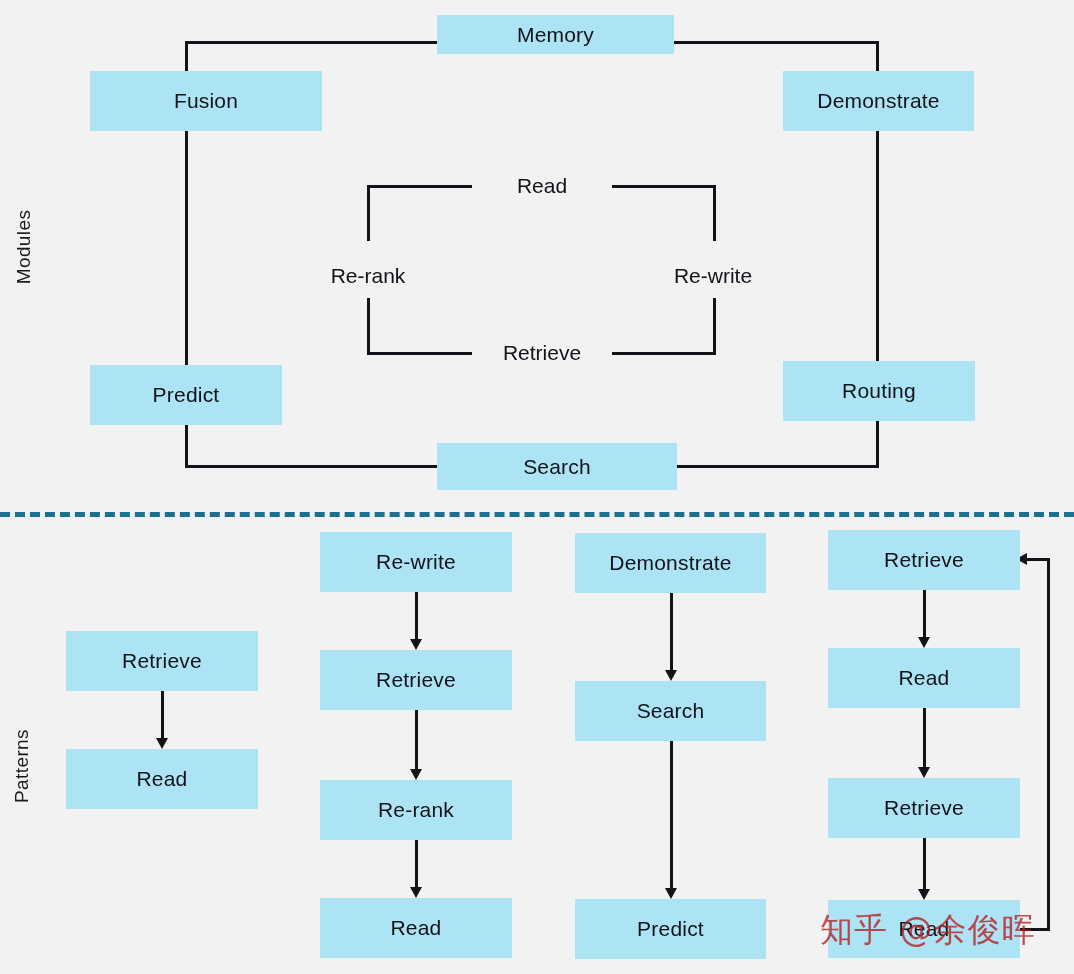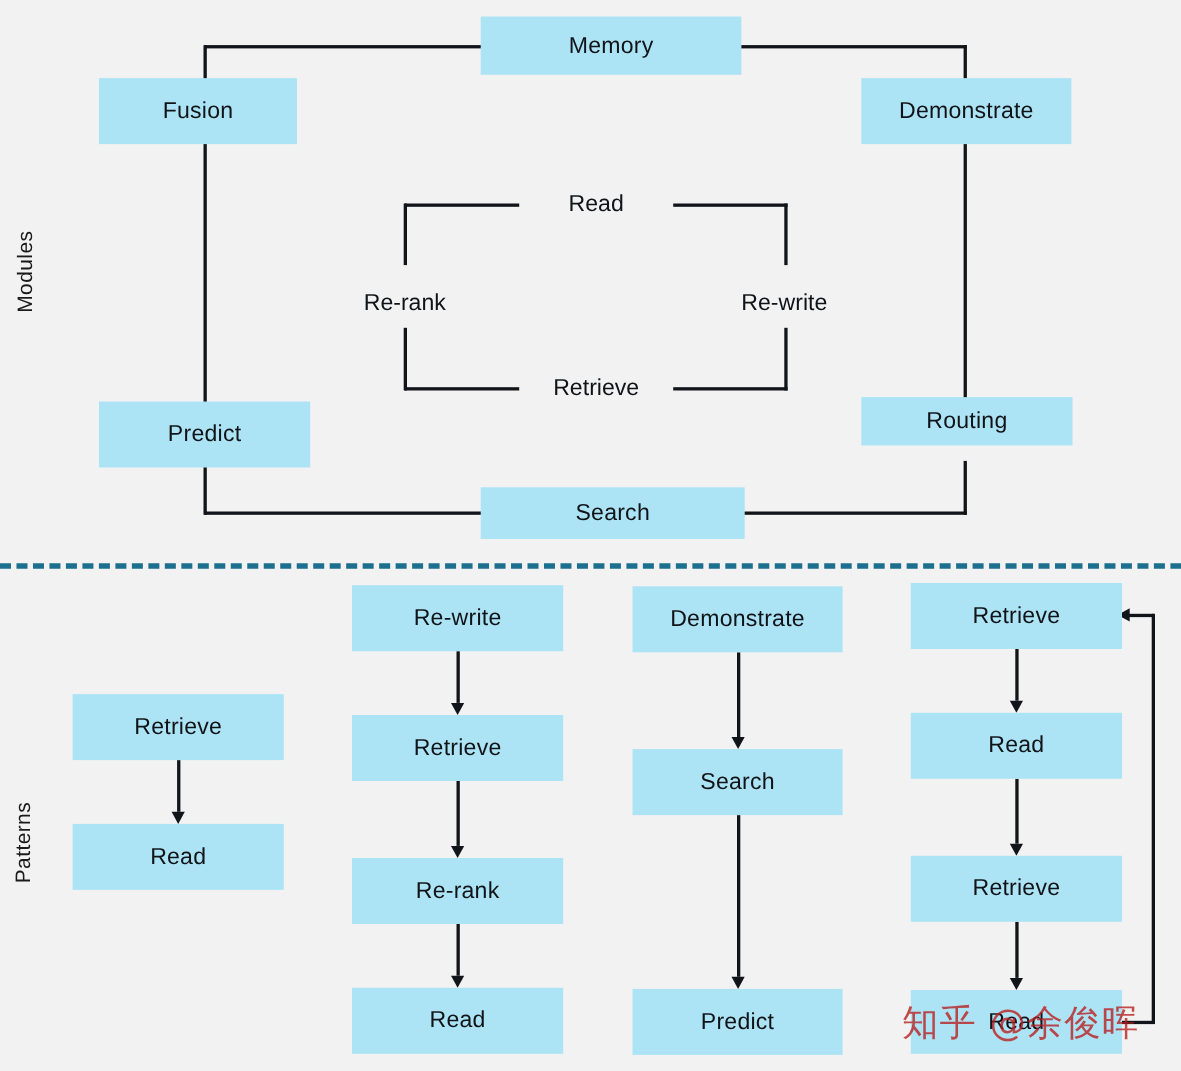--- a/index.html
+++ b/index.html
@@ -161,29 +161,29 @@
 
   <div class="hline" style="left:612px; top:185px; width:104px;"></div>
   <div class="vline" style="left:713px; top:185px; height:56px;"></div>
 
   <div class="hline" style="left:368px; top:352px; width:104px;"></div>
   <div class="vline" style="left:367px; top:298px; height:57px;"></div>
 
   <div class="hline" style="left:612px; top:352px; width:104px;"></div>
   <div class="vline" style="left:713px; top:298px; height:57px;"></div>
 
-  <div class="node" style="left:437px; top:15px; width:237px; height:53px;">Memory</div>
-
-  <div class="node" style="left:90px; top:71px; width:180px; height:60px;">Fusion</div>
+  <div class="node" style="left:437px; top:15px; width:237px; height:39px;">Memory</div>
+
+  <div class="node" style="left:90px; top:71px; width:232px; height:60px;">Fusion</div>
 
   <div class="node" style="left:783px; top:71px; width:191px; height:60px;">Demonstrate</div>
 
   <div class="node" style="left:90px; top:365px; width:192px; height:60px;">Predict</div>
 
-  <div class="node" style="left:783px; top:361px; width:192px; height:44px;">Routing</div>
+  <div class="node" style="left:783px; top:361px; width:192px; height:60px;">Routing</div>
 
   <div class="node" style="left:437px; top:443px; width:240px; height:47px;">Search</div>
 
   <div class="plainlabel" style="left:472px; top:168px; width:140px; height:36px;">Read</div>
 
   <div class="plainlabel" style="left:300px; top:258px; width:136px; height:36px;">Re-rank</div>
 
   <div class="plainlabel" style="left:645px; top:258px; width:136px; height:36px;">Re-write</div>
 
   <div class="plainlabel" style="left:472px; top:335px; width:140px; height:36px;">Retrieve</div>

